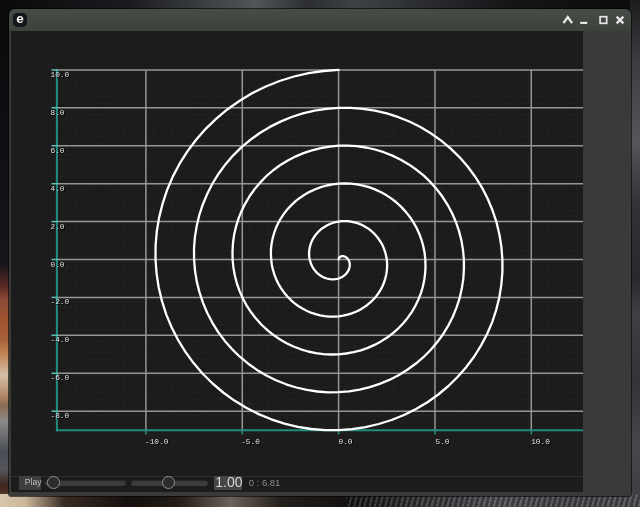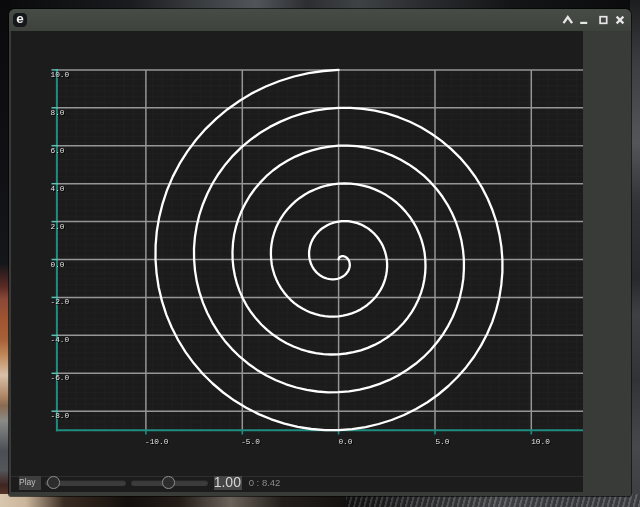--- a/index.html
+++ b/index.html
@@ -23,21 +23,21 @@
   background:linear-gradient(#484c47,#3e423d);border-radius:6px 6px 0 0}
 #title{position:absolute;left:0;top:5px;width:569px;text-align:center;
   font-size:11px;color:#c6c6c6;letter-spacing:0.1px}
 #eicon{position:absolute;left:4px;top:3.5px;width:14px;height:14px;
   background:#15171a;border-radius:4.5px;color:#f2f2f2;
   font-weight:bold;font-size:13.5px;text-align:center;line-height:12.5px}
 #content{position:absolute;left:2px;top:21.5px;width:572px;height:461.5px;
   background:#1c1c1c;overflow:hidden}
 #sep{position:absolute;left:0;top:445px;width:617px;height:1px;background:#2e2e2e}
 .btn{position:absolute;background:#3e3e3e;border-radius:0;color:#c9c9c9;
-  text-align:left}
+  text-align:right}
 #play{left:8px;top:445.7px;width:22.4px;height:13.4px;font-size:8.5px;line-height:13.5px;color:#bfbfbf}
 .track{position:absolute;top:449.3px;height:6.5px;background:#3c3c3c;border-radius:3.2px;
   box-shadow:inset 0 1px 1px rgba(0,0,0,.4)}
 #tr1{left:34px;width:81px}
 #tr2{left:120px;width:76.5px}
 .thumb{position:absolute;top:445.7px;width:10.6px;height:10.6px;border-radius:50%;
   background:#2c2c2c;border:1.3px solid #8e8e8e}
 #th1{left:36px}
 #th2{left:151px}
 #val{left:202.7px;top:445.9px;width:28.8px;height:13.2px;background:#464646;
@@ -136,15 +136,15 @@
 <text x="531.2" y="443.5" font-family="Liberation Mono" font-size="7.8" fill="#e3e3e3">10.0</text>
 </g>
       </svg>
   <div id="sep"></div>
   <div id="play" class="btn">Play</div>
   <div id="tr1" class="track"></div>
   <div id="tr2" class="track"></div>
   <div id="th1" class="thumb"></div>
   <div id="th2" class="thumb"></div>
   <div id="val" class="btn">1.00</div>
-  <div id="range">0 : 8.42</div>
+  <div id="range">0 : 6.81</div>
  </div>
 </div>
 
 </body></html>

